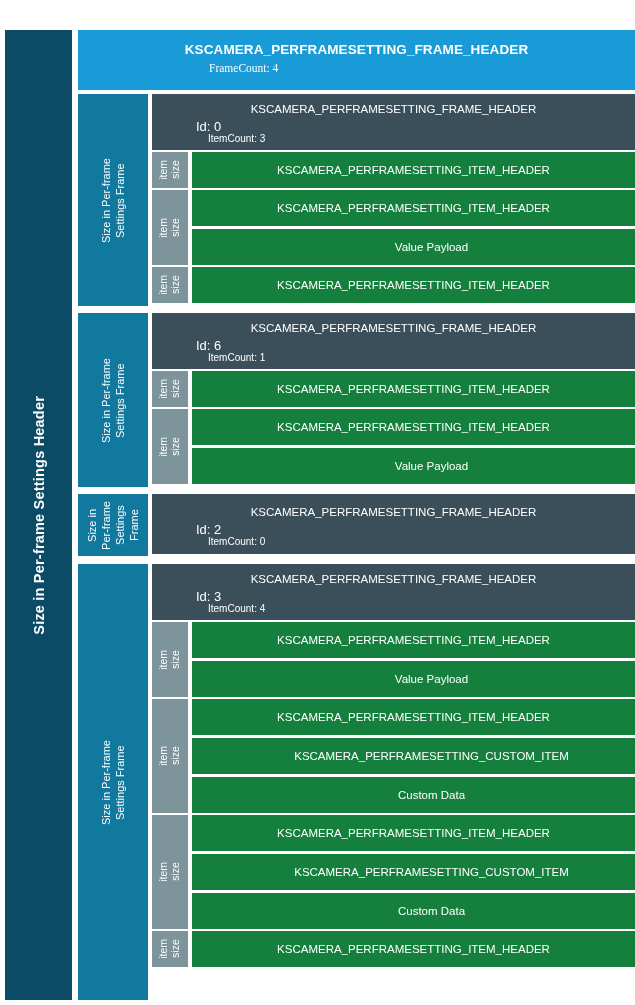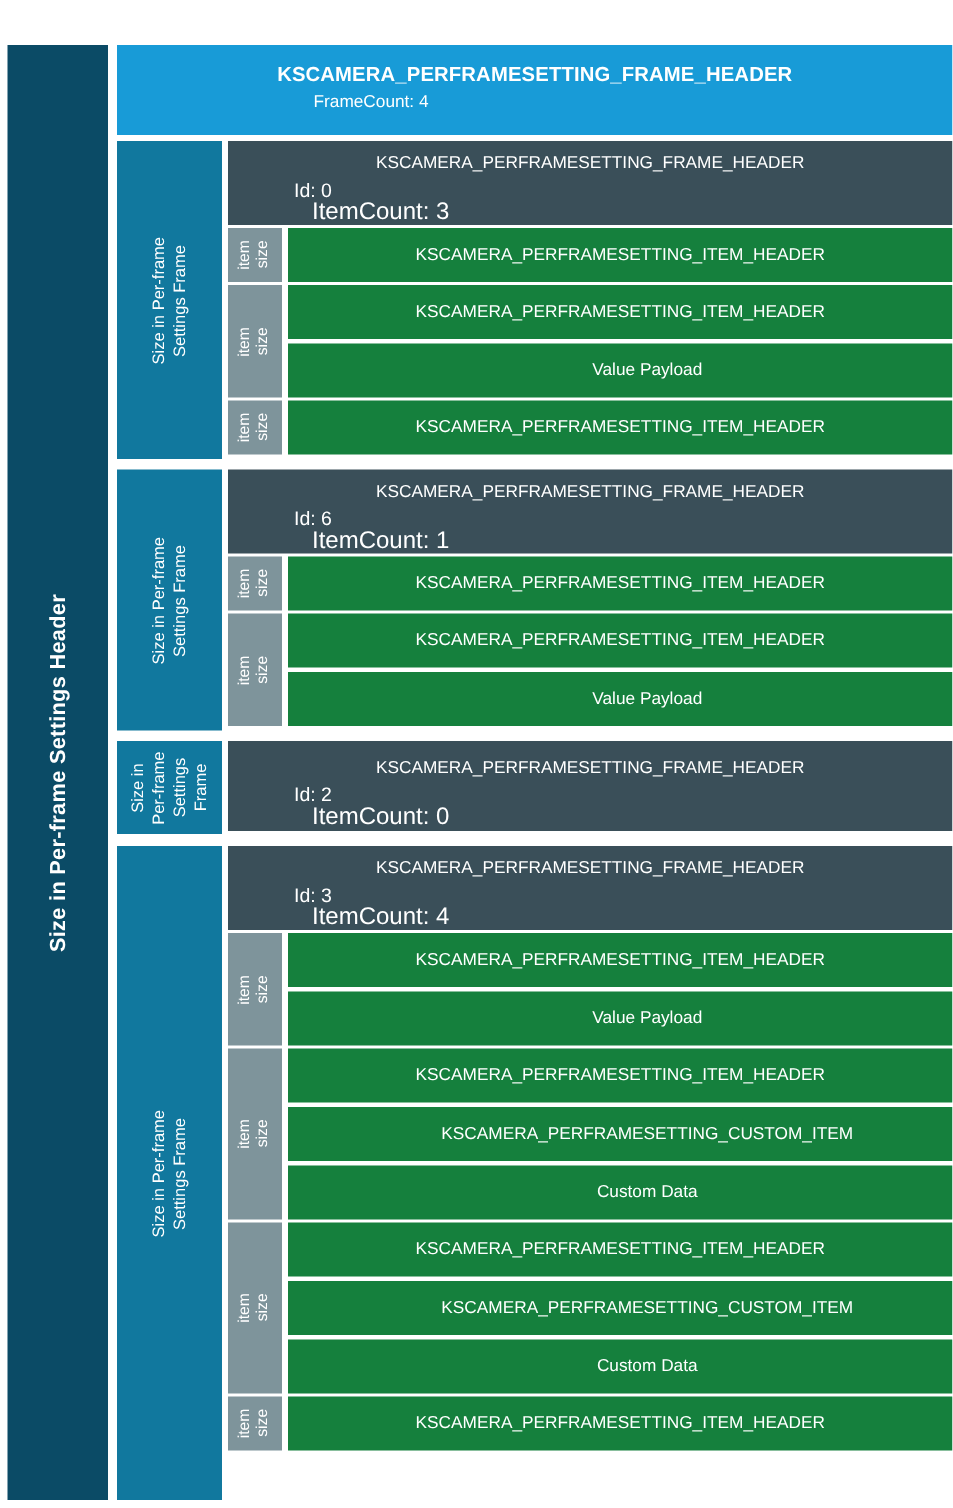--- a/index.html
+++ b/index.html
@@ -43,20 +43,21 @@
   }
   .top-banner .t1{
     position:absolute; left:0; right:0; top:12px;
     text-align:center;
     font-size:13.5px; font-weight:bold;
     letter-spacing:.1px;
   }
   .top-banner .t2{
     position:absolute; left:131px; top:32px;
     font-size:11.5px;
+    font-family:Liberation Serif, serif;
   }
 
   
   .frame-block{ position:absolute; left:78px; width:557px; }
 
   .frame-side{
     position:absolute;
     left:0; top:0;
     width:70px;
     background:#11789e;
@@ -84,21 +85,21 @@
     position:absolute; left:0; right:0; top:9px;
     text-align:center;
     font-size:11.5px;
   }
   .frame-header .fh-id{
     position:absolute; left:44px; top:25px;
     font-size:13px;
   }
   .frame-header .fh-count{
     position:absolute; left:56px; top:39px;
-    font-size:16px;
+    font-size:10px;
   }
   .frame-header.tall{ height:60px; }
   .frame-header.tall .fh-title{ top:12px; }
   .frame-header.tall .fh-id{ top:28px;text-align:right; }
   .frame-header.tall .fh-count{ top:42px; }
 
   
   .item-group{
     position:relative;
     margin-top:2px;

